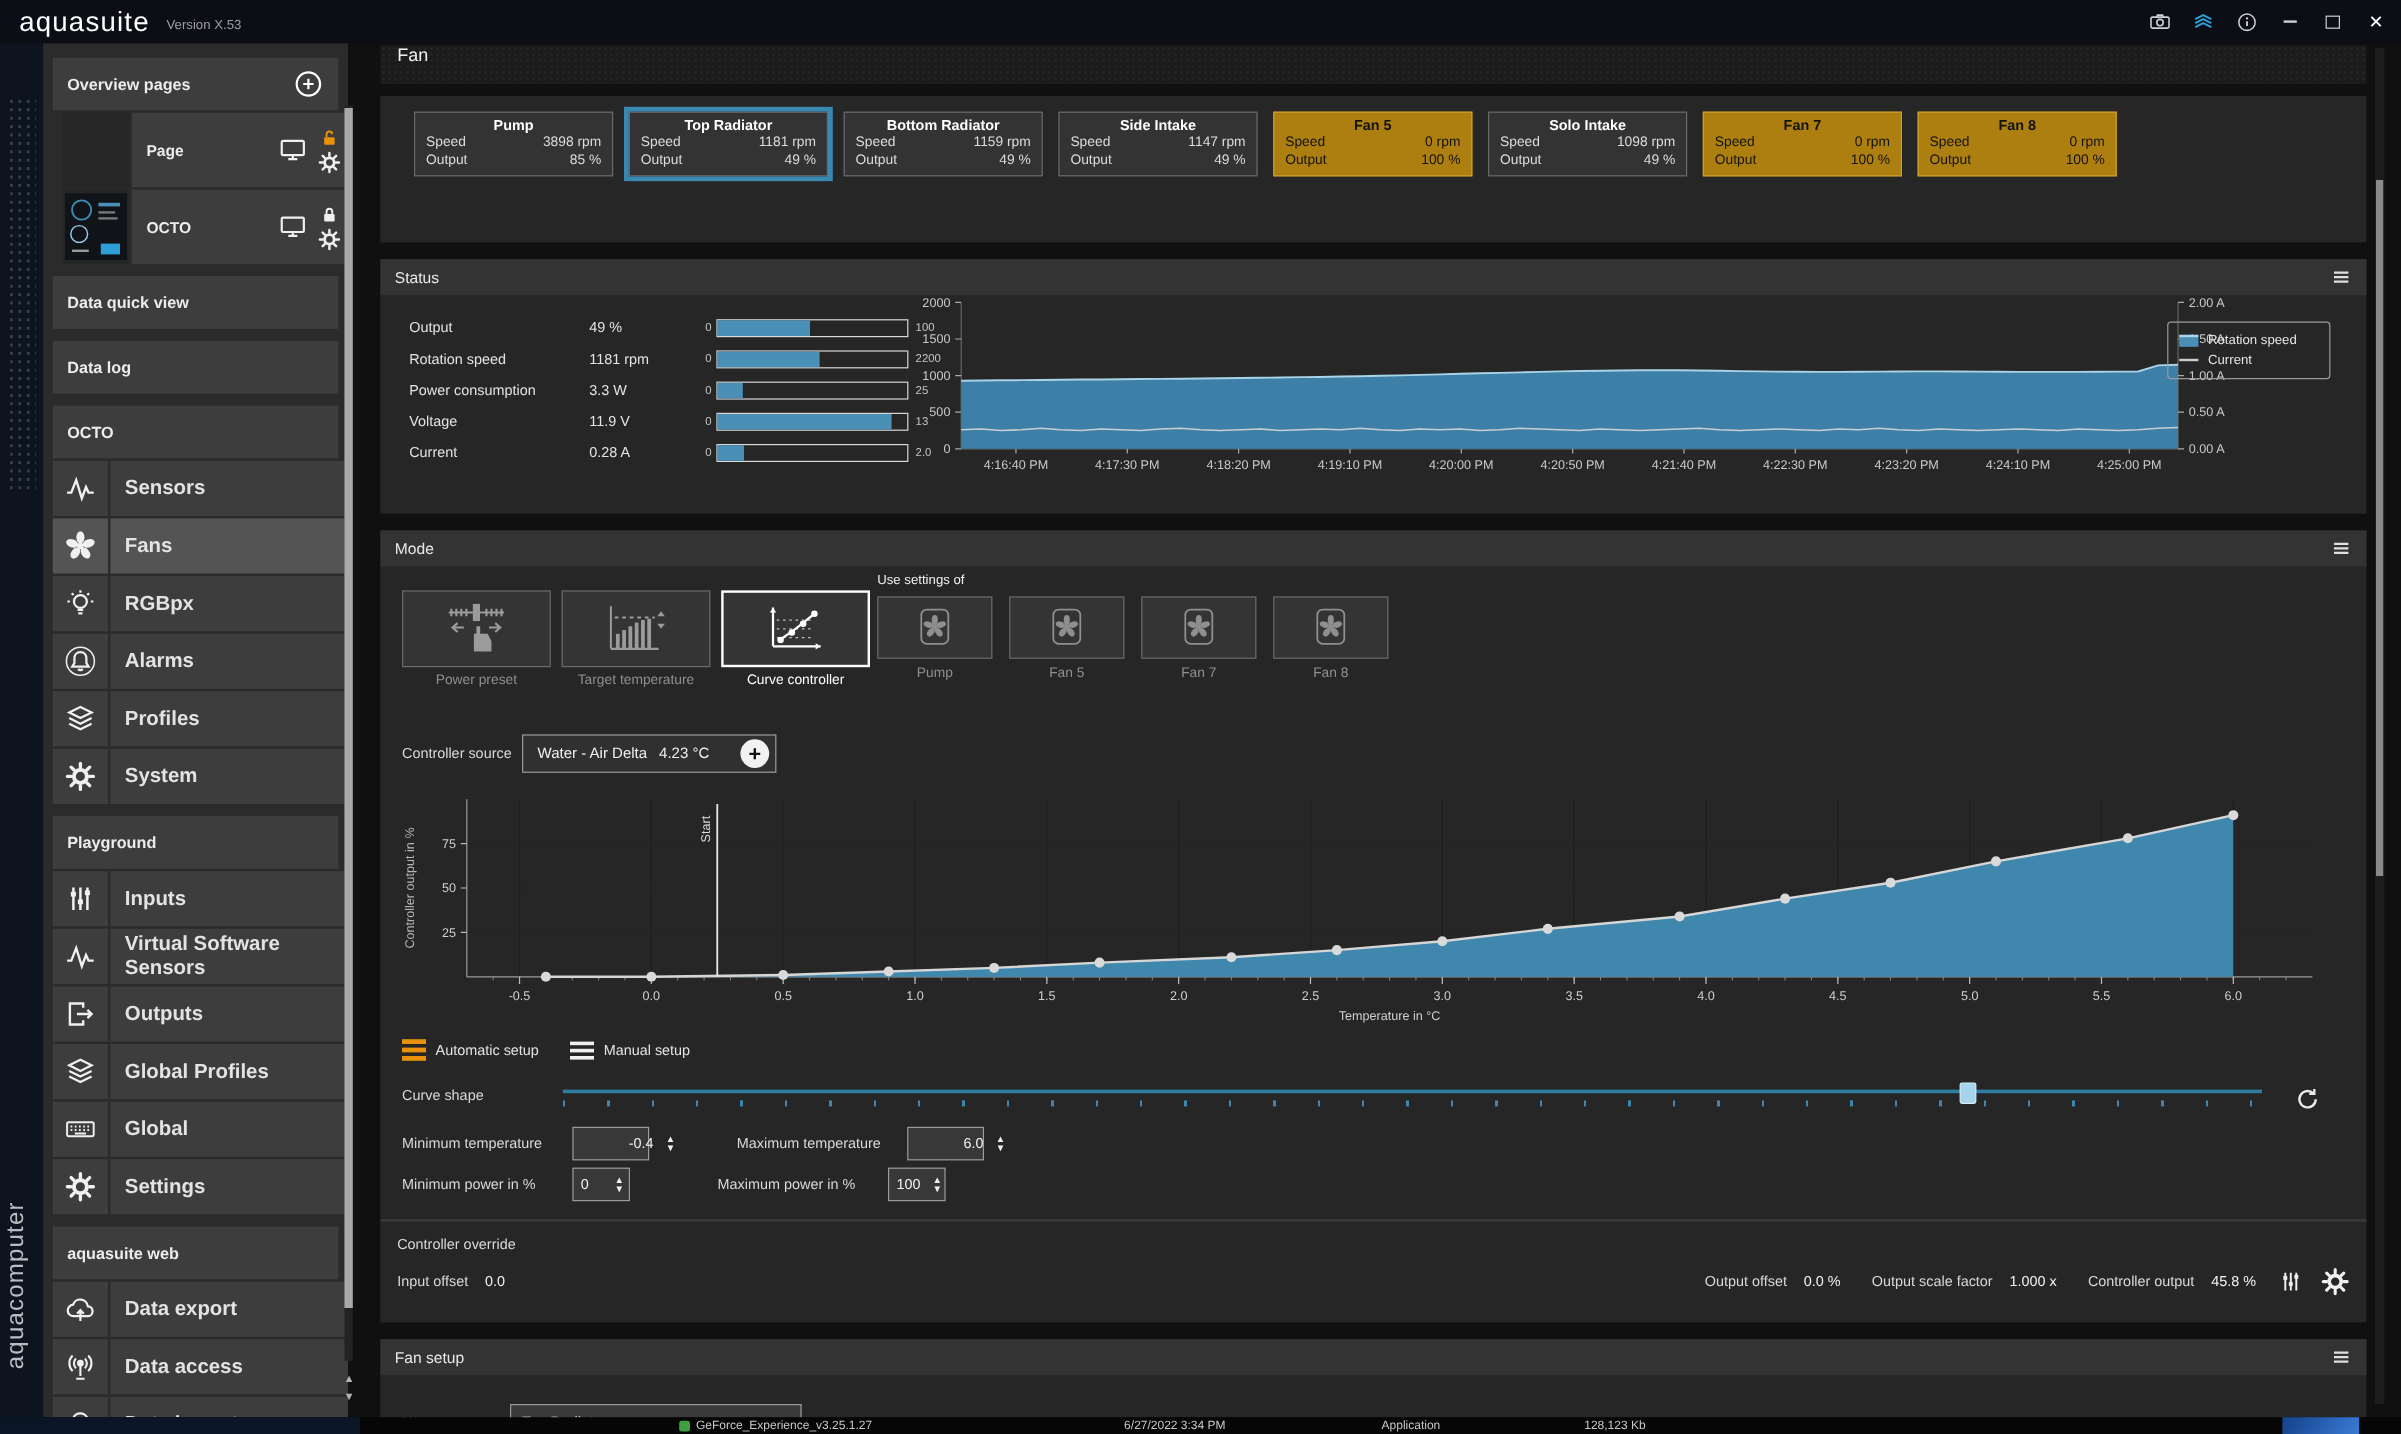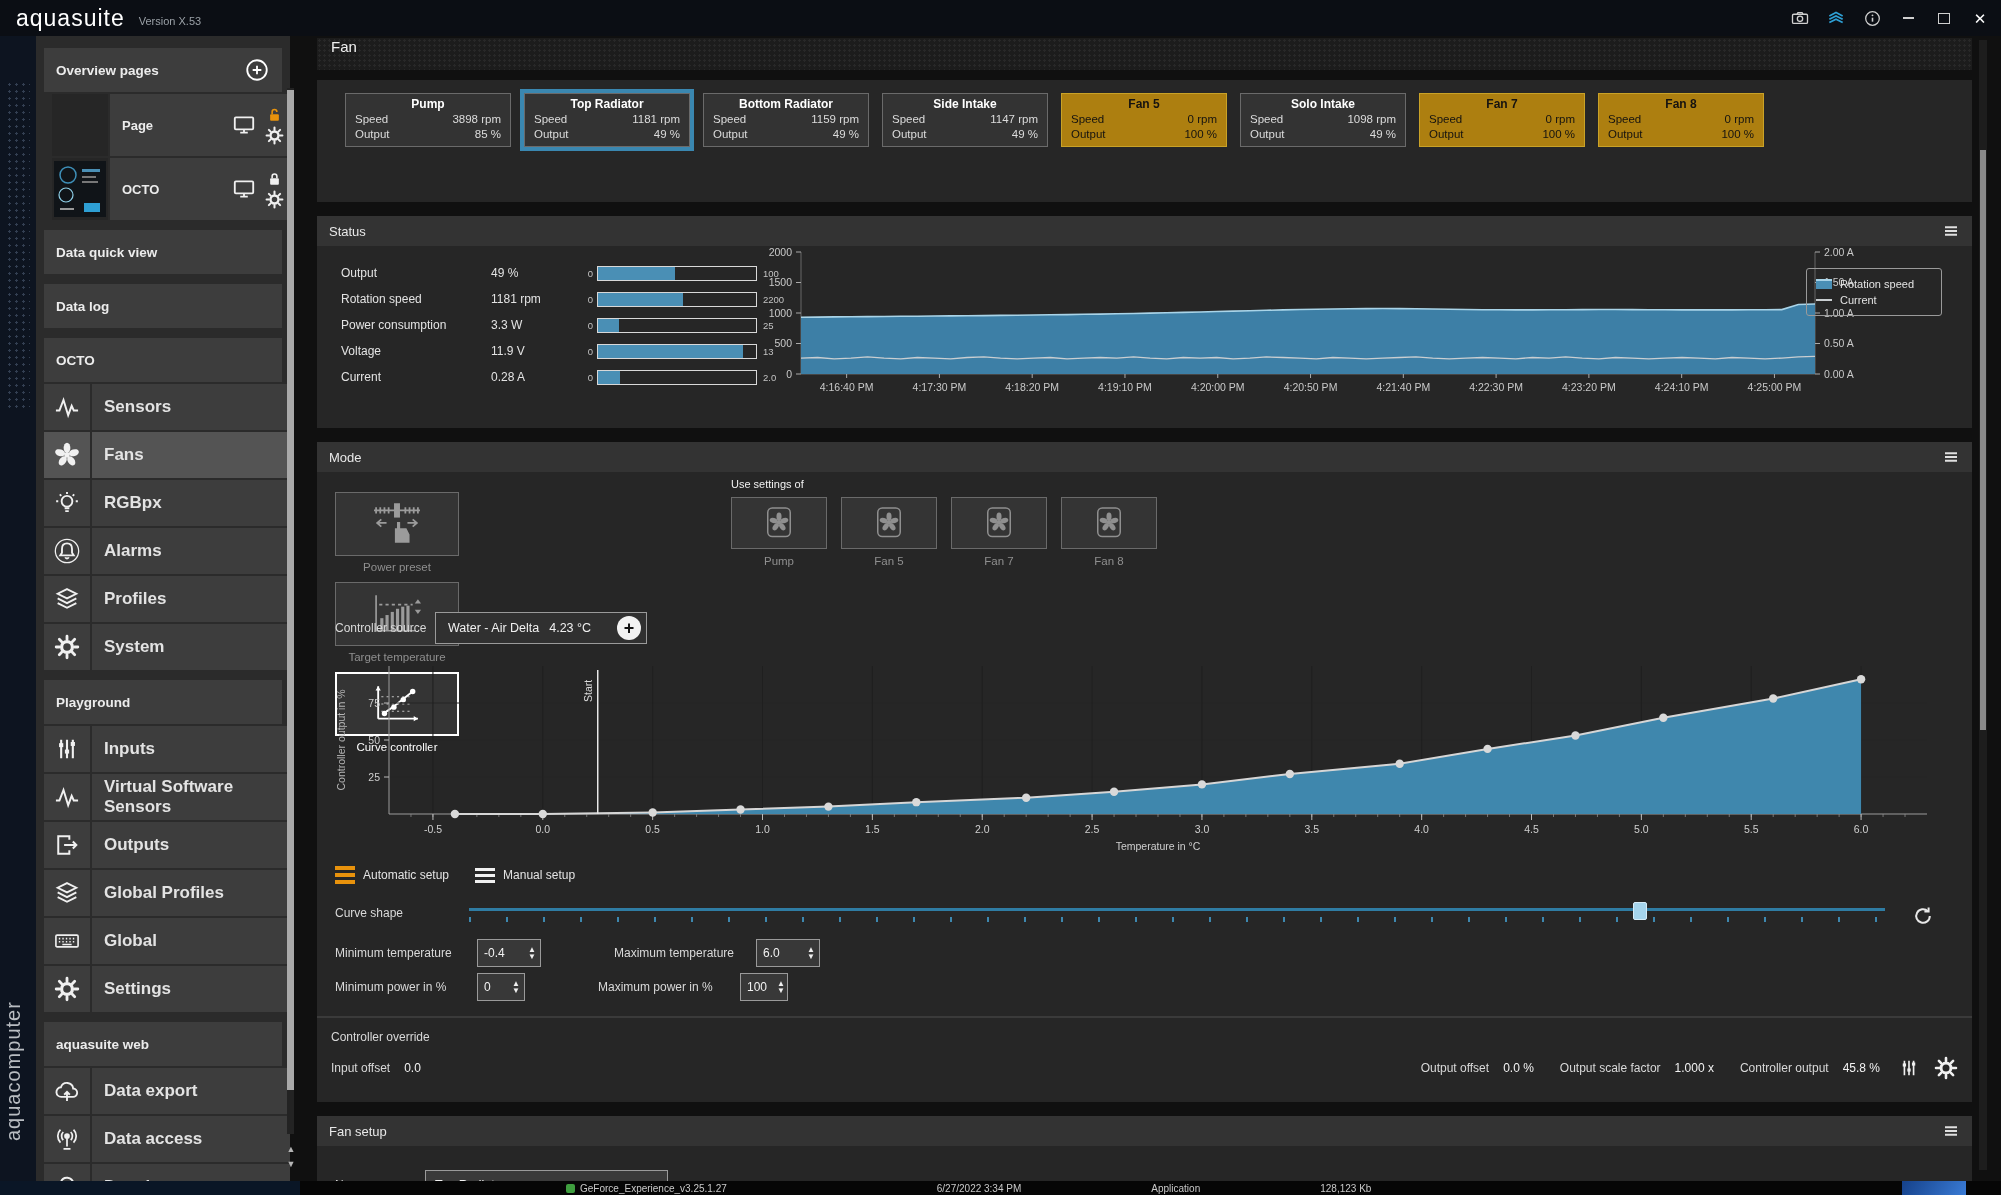--- a/index.html
+++ b/index.html
@@ -64,21 +64,21 @@
   .mval{width:86px;}
   .mmin{width:16px;text-align:right;font-size:9.5px;color:#c3c3c3;margin-right:4px;}
   .mbar{width:158px;height:13px;border:1px solid #d8d8d8;position:relative;background:transparent;}
   .mfill{position:absolute;left:0;top:0;height:100%;background:#4a8fb5;}
   .mmax{font-size:9.5px;color:#c3c3c3;margin-left:6px;}
   .legend{position:absolute;right:30px;top:52px;width:116px;border:1px solid #9a9a9a;border-radius:3px;padding:7px 9px;font-size:11px;color:#e3e3e3;}
   .lrow{display:flex;align-items:center;gap:8px;height:16px;}
   .lsw{width:16px;height:8px;background:#4a8fb5;border-top:2px solid #a9d4e8;}
   .lln{width:16px;height:2px;background:#c9ced1;}
   
-  .modebtns{position:absolute;left:18px;top:50px;display:flex;gap:9px;flex-direction:column;}
+  .modebtns{position:absolute;left:18px;top:50px;display:flex;gap:9px;}
   .modebtn{width:124px;text-align:center;}
   .mbox{width:124px;height:64px;border:1px solid #6a6a6a;background:#343434;box-sizing:border-box;display:flex;align-items:center;justify-content:center;color:#9b9b9b;}
   .modebtn .mcap{font-size:11.5px;color:#8f8f8f;margin-top:5px;}
   .modebtn.sel .mbox{border:2px solid #fff;color:#fff;}
   .modebtn.sel .mcap{color:#fff;}
   .useset{position:absolute;left:414px;top:36px;}
   .uslabel{font-size:11px;color:#f0f0f0;margin-bottom:7px;}
   .usrow{display:flex;gap:14px;}
   .usbtn{width:96px;text-align:center;}
   .usbox{width:96px;height:52px;border:1px solid #6a6a6a;background:#343434;box-sizing:border-box;display:flex;align-items:center;justify-content:center;color:#8f8f8f;}
@@ -100,21 +100,21 @@
           background:repeating-linear-gradient(90deg,#3d87ae 0 2px,transparent 2px 37px);}
   .thandle{position:absolute;top:-2px;width:12px;height:16px;background:#a5d4ec;border:1px solid #d6ecf8;border-radius:2px;}
   .refresh{color:#e8e8e8;margin-top:0px;}
   .fields{position:absolute;left:18px;top:494px;}
   .frow{display:flex;align-items:center;height:34px;}
   .flab1{width:142px;font-size:12px;color:#d9d9d9;}
   .flab2{width:142px;font-size:12px;color:#d9d9d9;margin-left:73px;}
   .spin{height:28px;border:1px solid #9a9a9a;background:#383838;display:flex;align-items:center;box-sizing:border-box;}
   .spin .v{font-size:12px;color:#f2f2f2;padding:0 6px;flex:1;}
   .spin .ud{display:flex;flex-direction:column;font-size:8px;color:#f0f0f0;line-height:7px;padding:0 4px;}
-  .w64{width:64px;} .w48{width:48px;}
+  .w64{width:64px;padding-left:40px;} .w48{width:48px;}
   .divider{position:absolute;left:0px;top:574px;width:1655px;height:2px;background:#3a3a3a;}
   .ovtitle{position:absolute;left:14px;top:588px;font-size:12px;color:#d9d9d9;}
   .ovrow{position:absolute;left:14px;top:614px;width:1627px;display:flex;align-items:center;font-size:12px;color:#d9d9d9;}
   .ovrow .pair{display:flex;gap:14px;margin-right:26px;}
   .ovrow .val{color:#f2f2f2;}
   .ovicons{margin-left:18px;display:flex;gap:14px;color:#f0f0f0;align-items:center;}
   
   .nameline{position:absolute;left:18px;top:54px;display:flex;align-items:center;}
   .nmlabel{width:90px;font-size:12px;color:#d9d9d9;}
   .nminput{width:243px;height:30px;background:#3a3a3a;border:1px solid #9a9a9a;color:#f2f2f2;font-size:12.5px;padding:0 9px;box-sizing:border-box;font-family:"Liberation Sans",sans-serif;}

